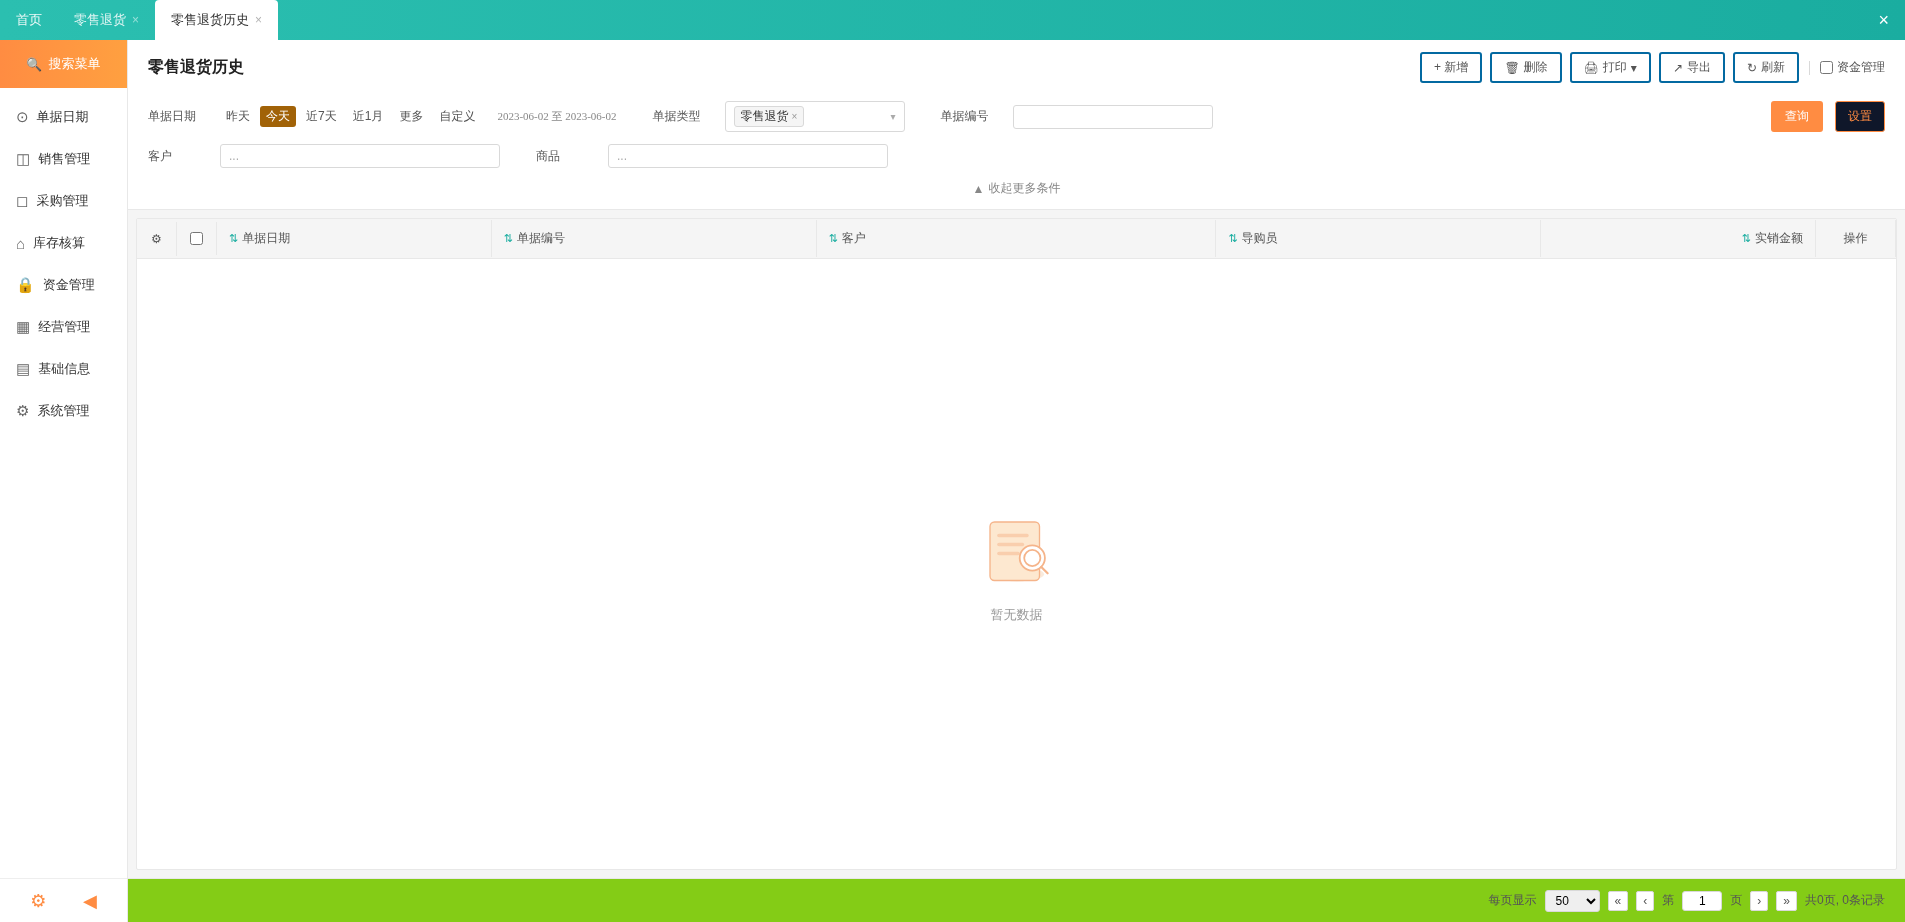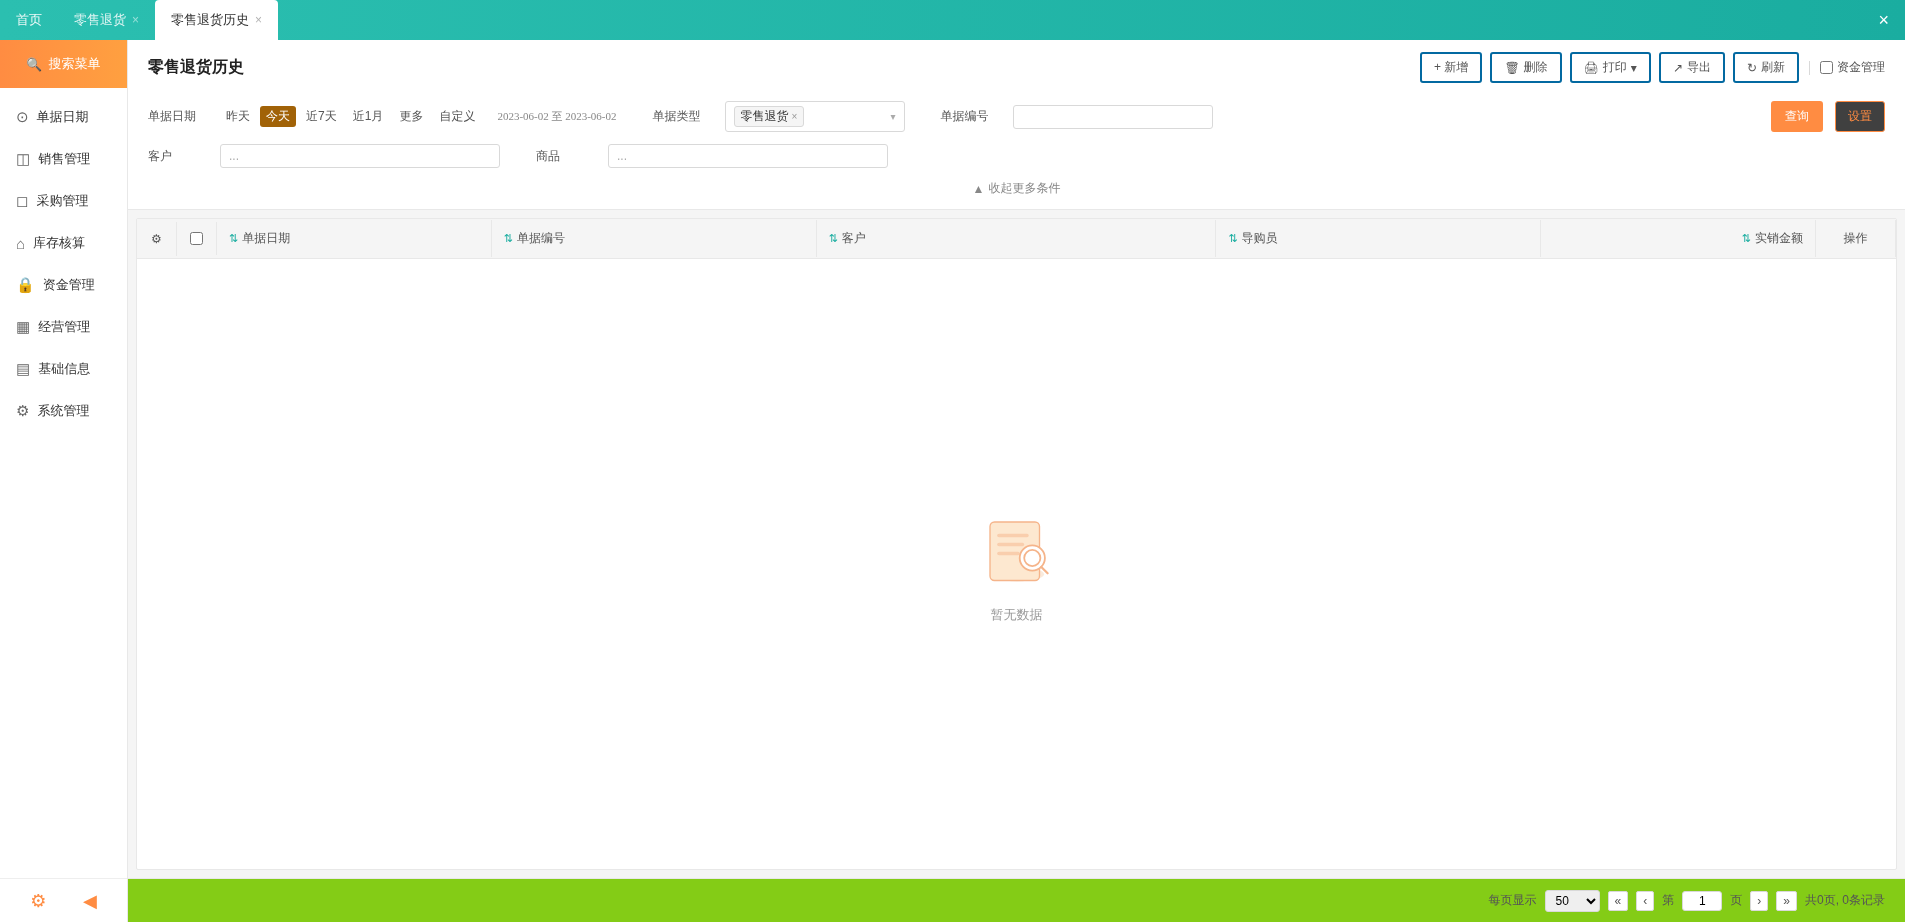--- a/index.html
+++ b/index.html
@@ -140,21 +140,21 @@
       gap: 4px;
       padding: 5px 12px;
       border: 2px solid #0369a1;
       background: #fff;
       border-radius: 3px;
       cursor: pointer;
       font-size: 12px;
       color: #555;
     }
     .toolbar-btn.primary { background: #FF8C42; color: #fff; border-color: #FF8C42; }
-    .toolbar-btn.secondary { background: #404040; color: #FF8C42; border: 1px solid #FF8C42; }
+    .toolbar-btn.secondary { background: #0f172a; color: #FF8C42; border: 1px solid #FF8C42; }
     .checkbox-label {
       display: flex;
       align-items: center;
       gap: 4px;
       font-size: 12px;
       color: #555;
       cursor: pointer;
     }
 
     

